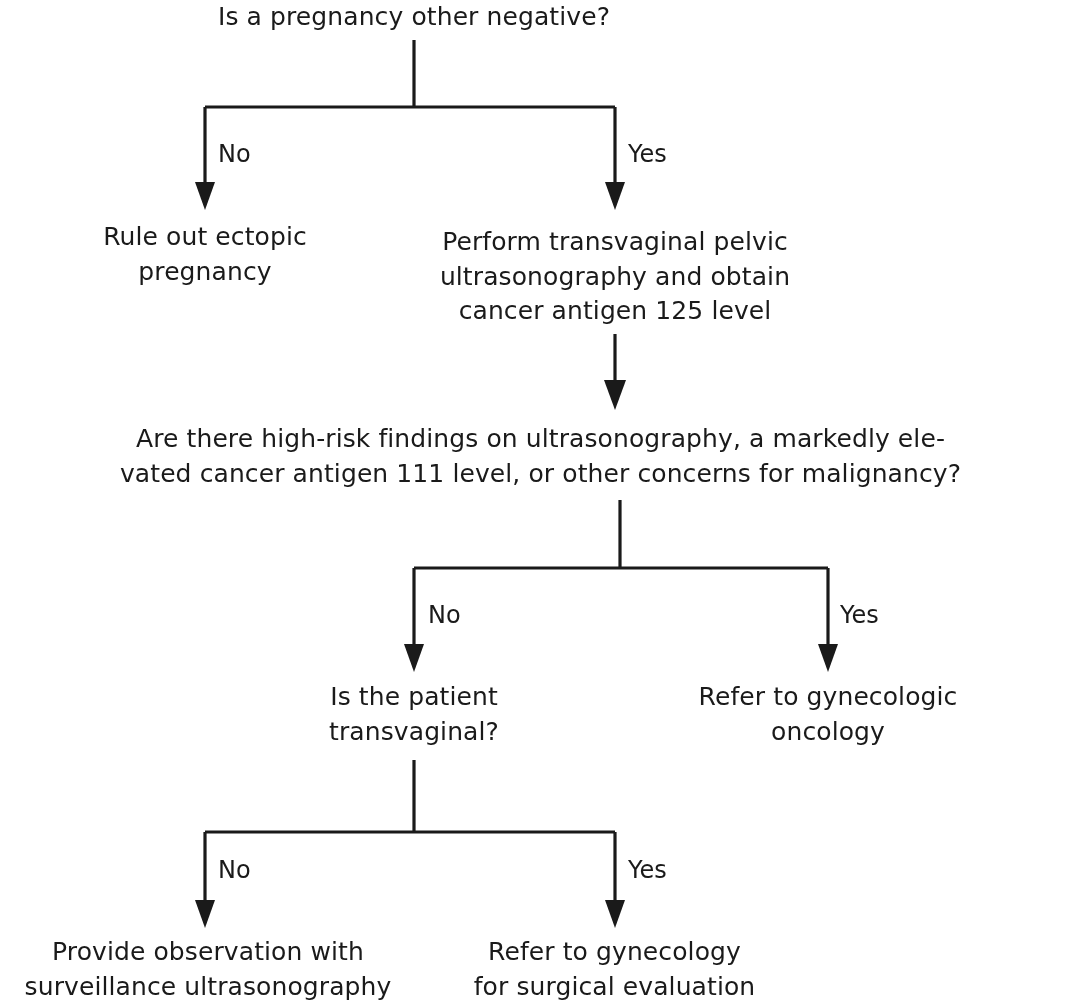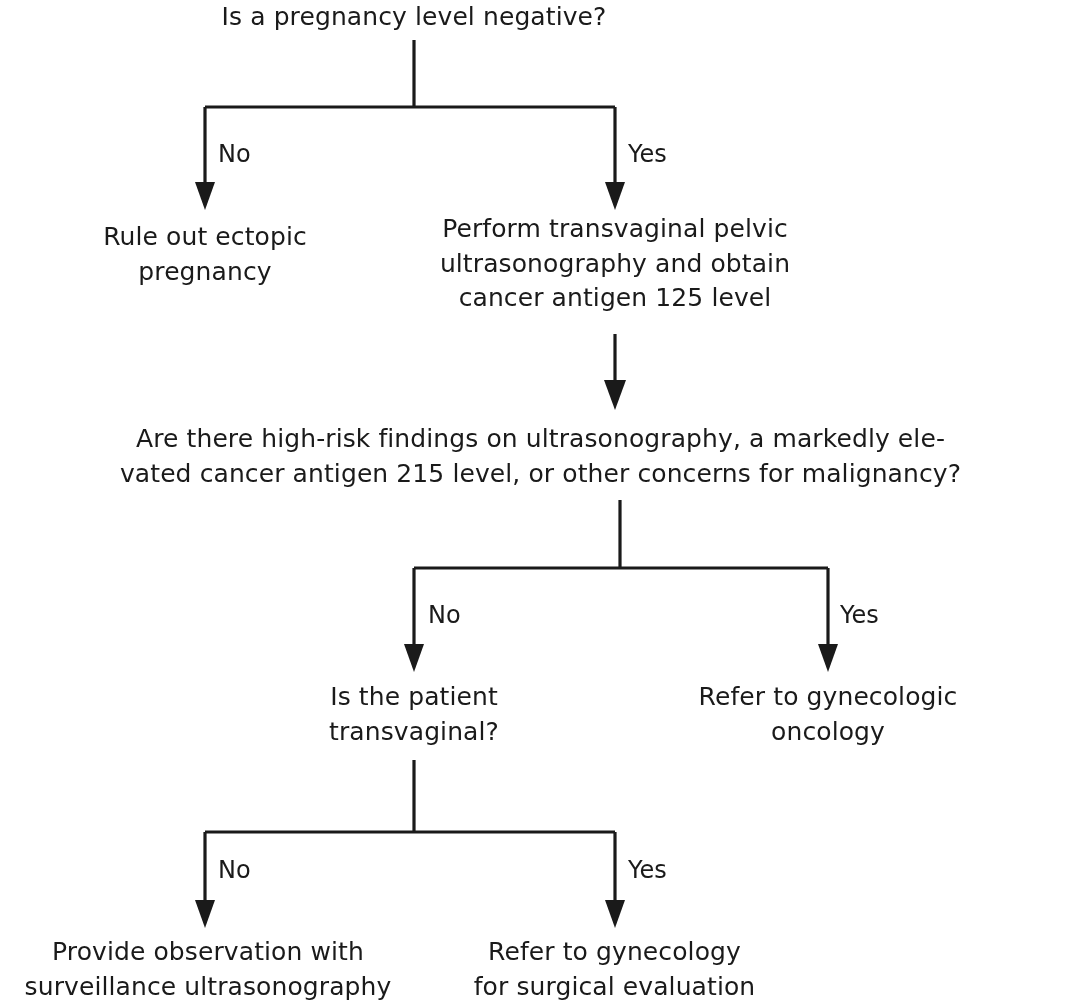--- a/index.html
+++ b/index.html
@@ -76,31 +76,31 @@
     <polygon class="arrowhead" points="828,672 818,644 838,644"></polygon>
 
     <line class="wire" x1="414" y1="760" x2="414" y2="832"></line>
     <line class="wire" x1="205" y1="832" x2="615" y2="832"></line>
     <line class="wire" x1="205" y1="832" x2="205" y2="905"></line>
     <polygon class="arrowhead" points="205,928 195,900 215,900"></polygon>
     <line class="wire" x1="615" y1="832" x2="615" y2="905"></line>
     <polygon class="arrowhead" points="615,928 605,900 625,900"></polygon>
   </svg>
 
-  <div class="node" style="left: 164px; top: 0px; width: 500px;">Is a pregnancy level negative?</div>
+  <div class="node" style="left: 164px; top: 0px; width: 500px;">Is a pregnancy other negative?</div>
 
   <div class="node" style="left: 45px; top: 220px; width: 320px;">Rule out ectopic
 pregnancy</div>
 
-  <div class="node" style="left: 405px; top: 212px; width: 420px;">Perform transvaginal pelvic
+  <div class="node" style="left: 405px; top: 225px; width: 420px;">Perform transvaginal pelvic
 ultrasonography and obtain
 cancer antigen 125 level</div>
 
   <div class="node" style="left: 10px; top: 422px; width: 1061px;">Are there high-risk findings on ultrasonography, a markedly ele-
-vated cancer antigen 215 level, or other concerns for malignancy?</div>
+vated cancer antigen 111 level, or other concerns for malignancy?</div>
 
   <div class="node" style="left: 254px; top: 680px; width: 320px;">Is the patient
 transvaginal?</div>
 
   <div class="node" style="left: 648px; top: 680px; width: 360px;">Refer to gynecologic
 oncology</div>
 
   <div class="node" style="left: 8px; top: 935px; width: 400px;">Provide observation with
 surveillance ultrasonography</div>
 

